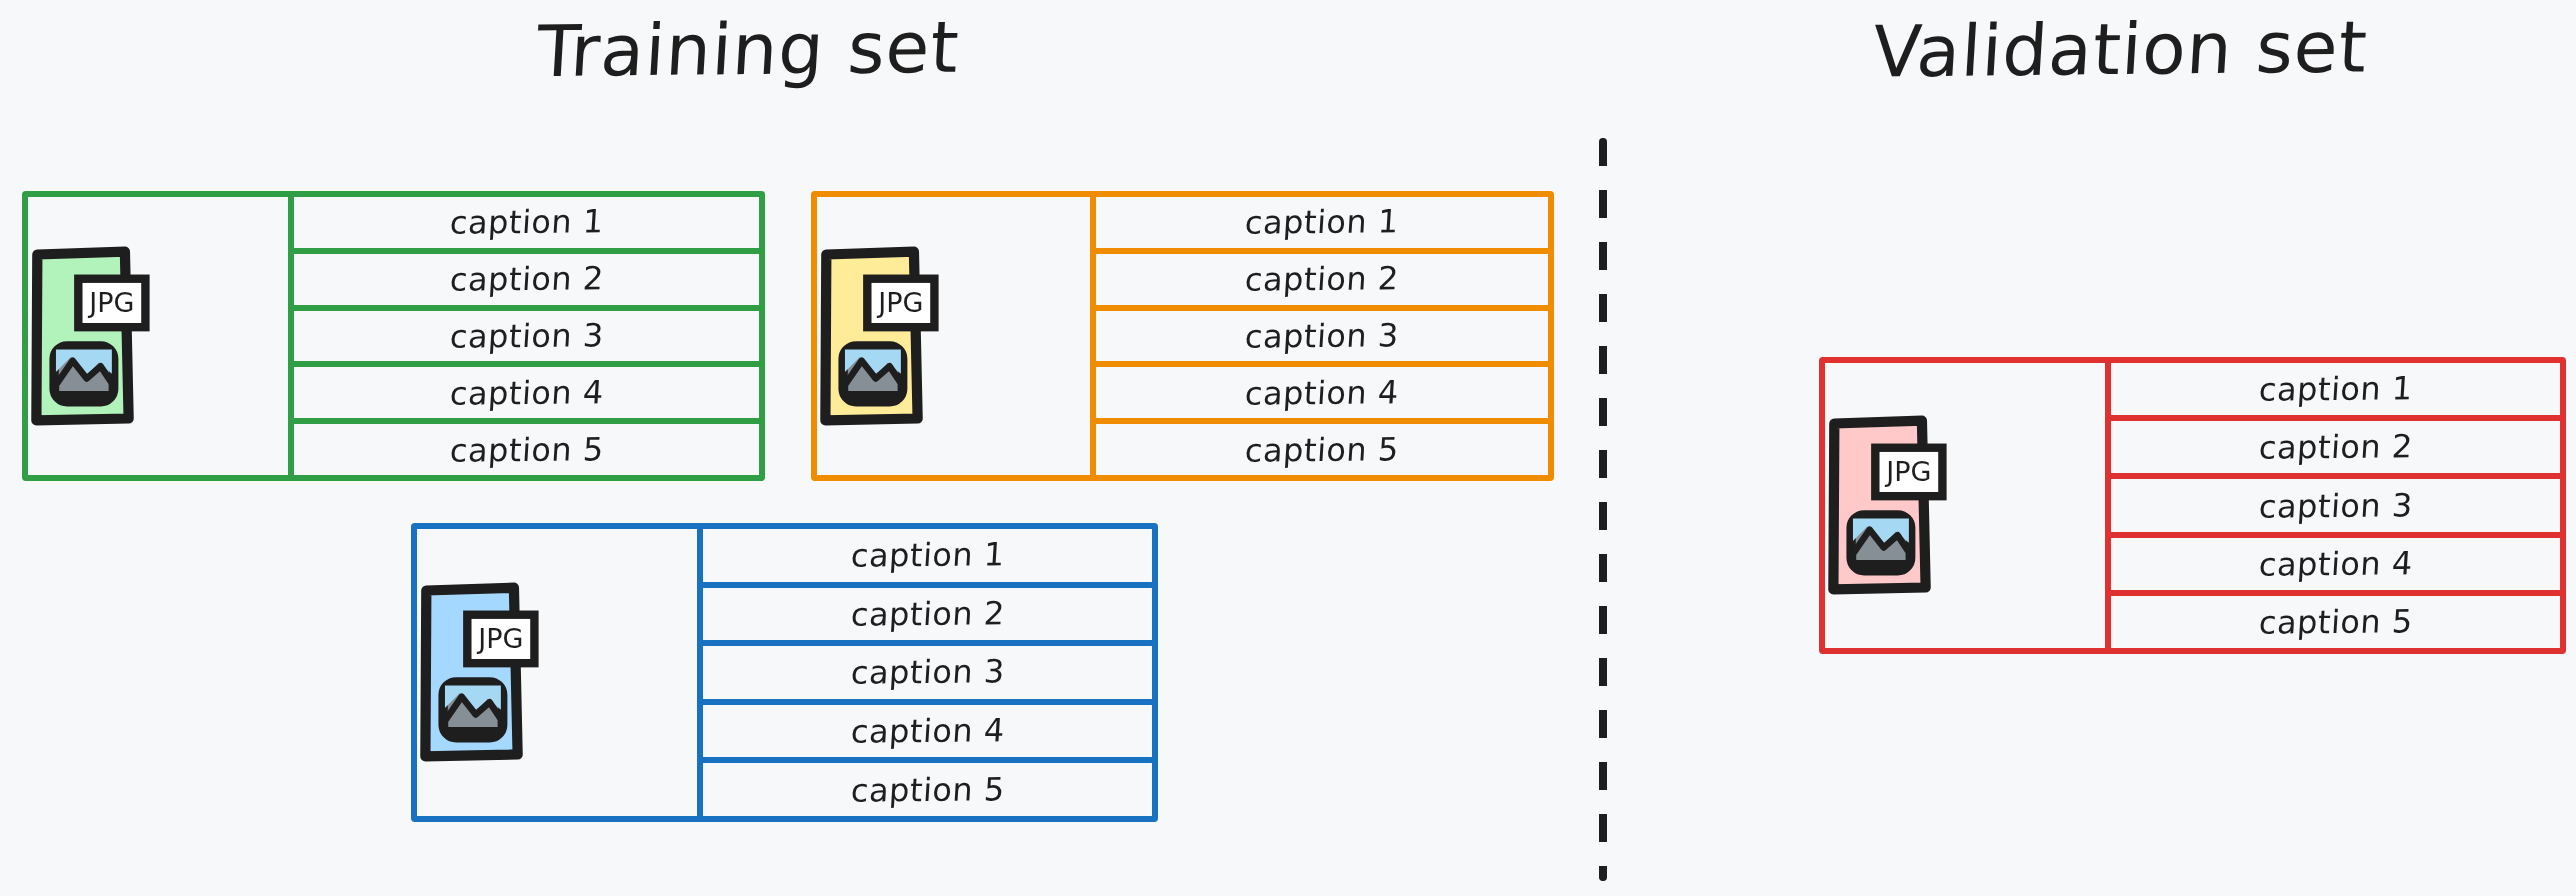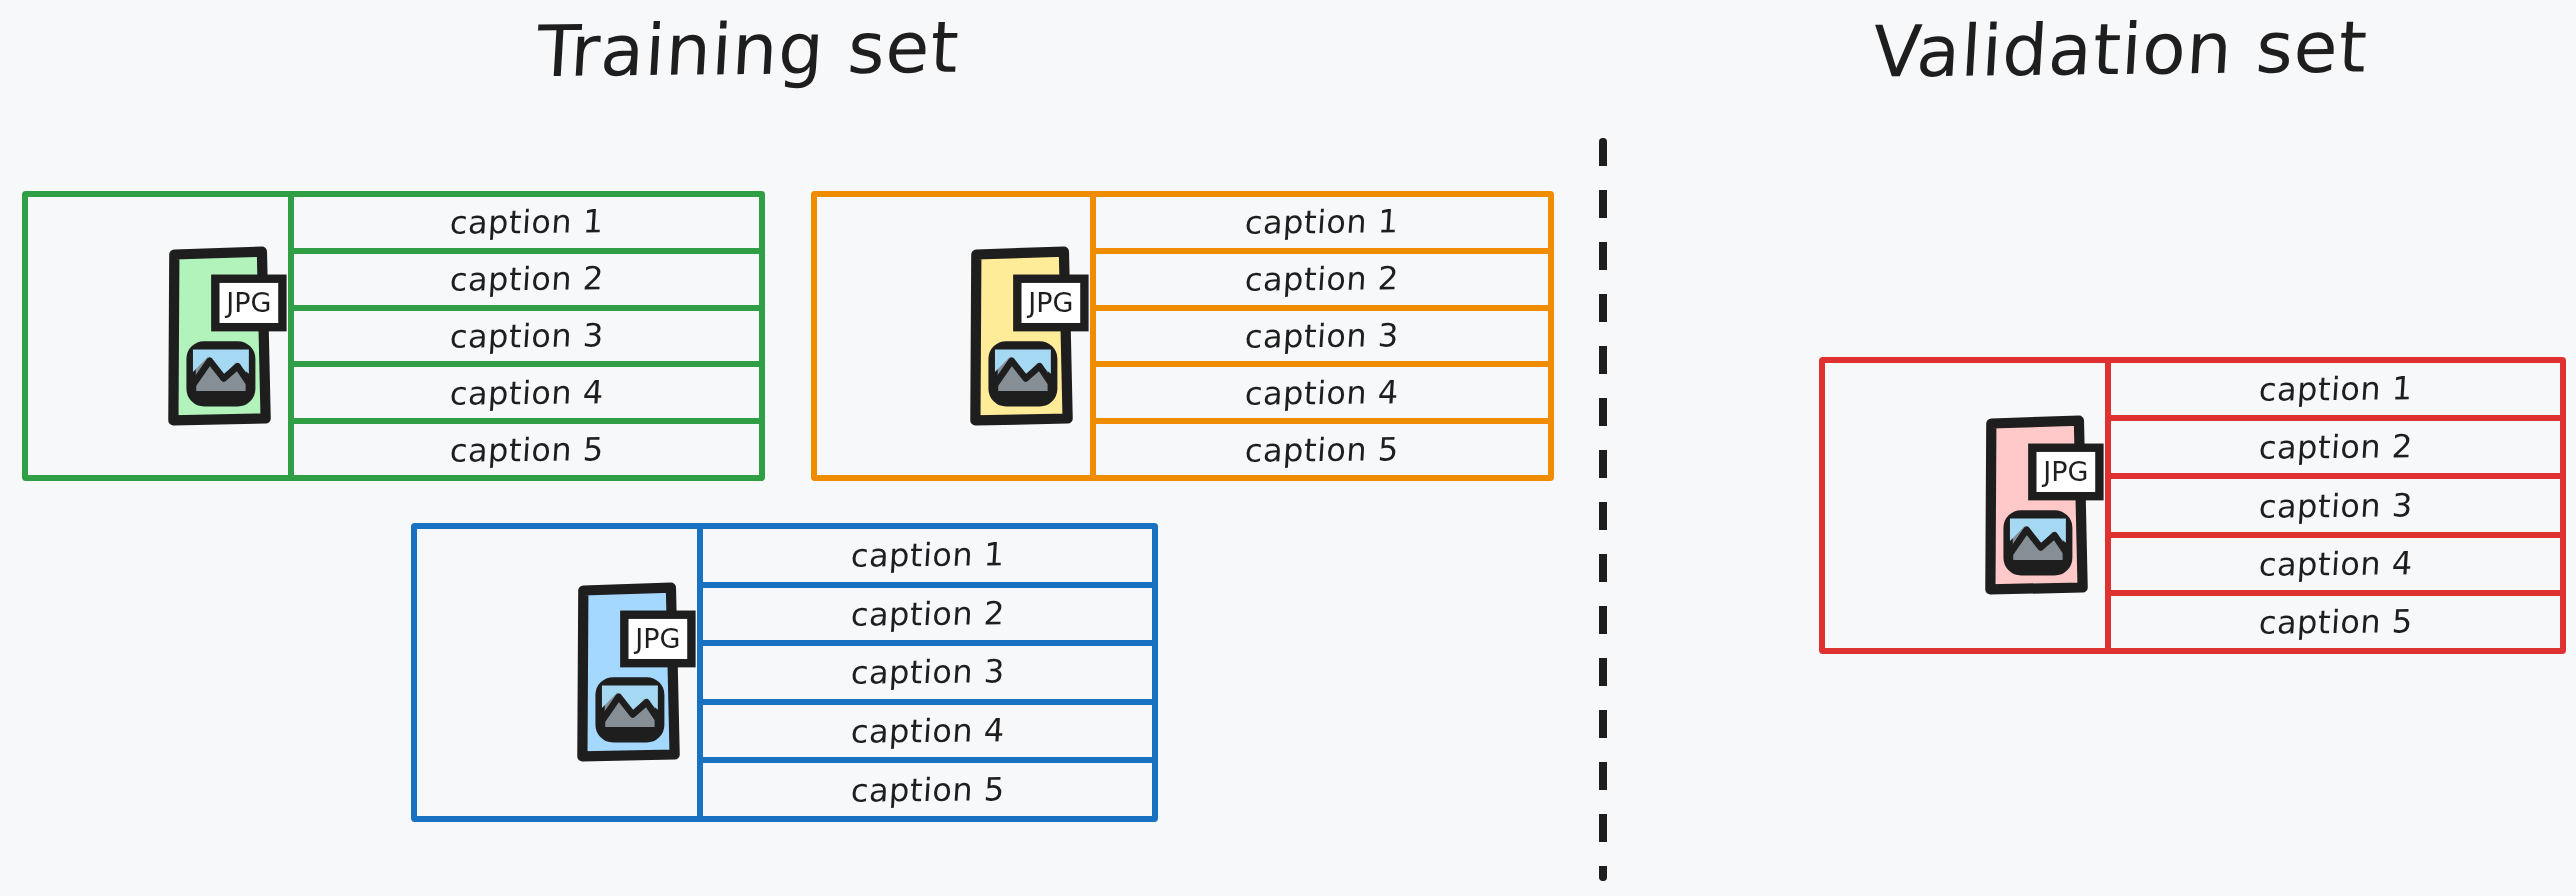--- a/index.html
+++ b/index.html
@@ -53,21 +53,21 @@
     border-style: solid;
     border-width: 6.5px;
     border-radius: 3.7px;
     background: transparent;
   }
   .card-image-pane {
     position: relative;
     box-sizing: border-box;
     display: flex;
     align-items: center;
-    justify-content: flex-end;
+    justify-content: flex-start;
     flex: 0 0 auto;
   }
   .card-caption-pane {
     position: relative;
     box-sizing: border-box;
     display: flex;
     flex-direction: column;
     flex: 1 1 auto;
     border-left-style: solid;
     border-left-width: 6.5px;

